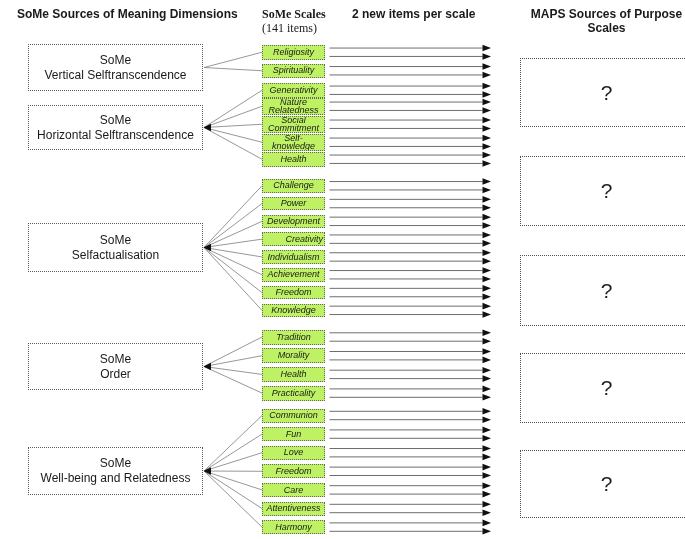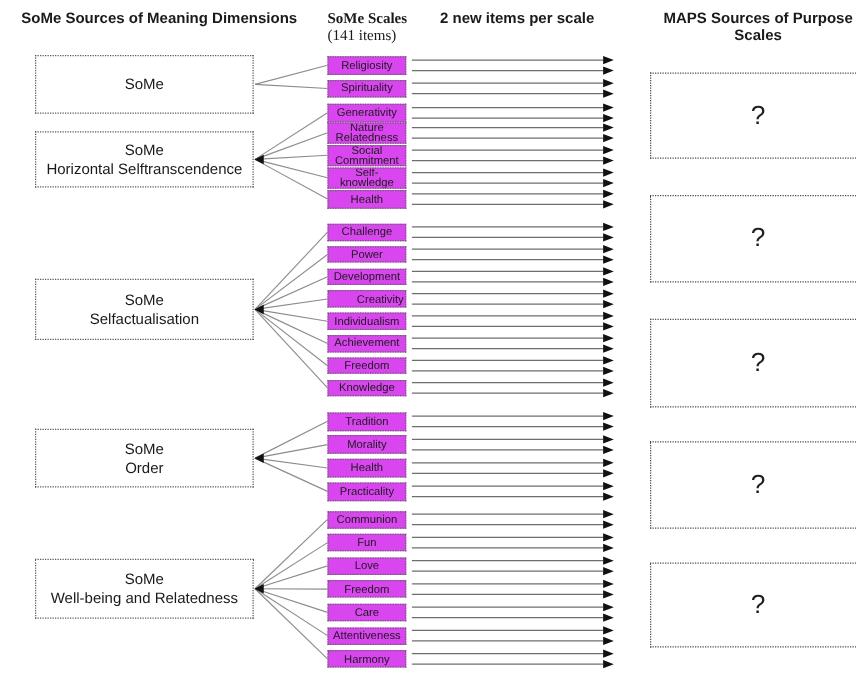--- a/index.html
+++ b/index.html
@@ -11,23 +11,23 @@
   .hdr{position:absolute;z-index:2;font-size:12px;font-weight:bold;line-height:14px;white-space:nowrap;}
   .hdr .sub{font-weight:normal;}
   #hdr-maps{text-align:center;white-space:normal;}
   .dim-box{
     position:absolute;z-index:1;box-sizing:border-box;border:1px dotted #595959;background:#fff;
     display:flex;flex-direction:column;justify-content:center;align-items:center;
     font-size:12px;line-height:15px;text-align:center;
   }
   .dim-box .dim-sub{white-space:nowrap;}
   .scale-box{
-    position:absolute;z-index:1;box-sizing:border-box;border:1px dotted #666;background:#d946ef;
+    position:absolute;z-index:1;box-sizing:border-box;border:1px dotted #666;background:#bef264;
     display:flex;justify-content:center;align-items:center;text-align:center;
-    font-size:9px;line-height:8.6px;padding:0 1px;overflow:hidden;
+    font-size:9px;line-height:8.6px;padding:0 1px;overflow:hidden;font-style:italic;
   }
   .maps-box{
     position:absolute;z-index:1;box-sizing:border-box;border:1px dotted #4d4d4d;background:#fff;
     display:flex;justify-content:center;align-items:center;font-size:21px;color:#1f1f1f;
   }
 </style>
 </head>
 <body>
 
 <div id="stage">
@@ -178,20 +178,21 @@
   <div class="hdr" id="hdr-items" style="left:341px;top:7px;">
     <div>2 new items per scale</div>
   </div>
 
   <div class="hdr" id="hdr-maps" style="left:509px;top:7px;width:173px;">
     <div>MAPS Sources of Purpose</div>
     <div>Scales</div>
   </div>
 <div class="dim-box" style="left: 17px; top: 44px; width: 175px; height: 47px;">
       <div>SoMe</div>
+      <div class="dim-sub">Vertical Selftranscendence</div>
     </div>
     <div class="scale-box" style="left: 251px; top: 45px; width: 63px; height: 14.5px;">
       <div>Religiosity</div>
     </div>
     <div class="scale-box" style="left: 251px; top: 63.5px; width: 63px; height: 14.5px;">
       <div>Spirituality</div>
     </div>
     <div class="maps-box" style="left: 509px; top: 58px; width: 173px; height: 69px;">
       <span>?</span>
     </div>

